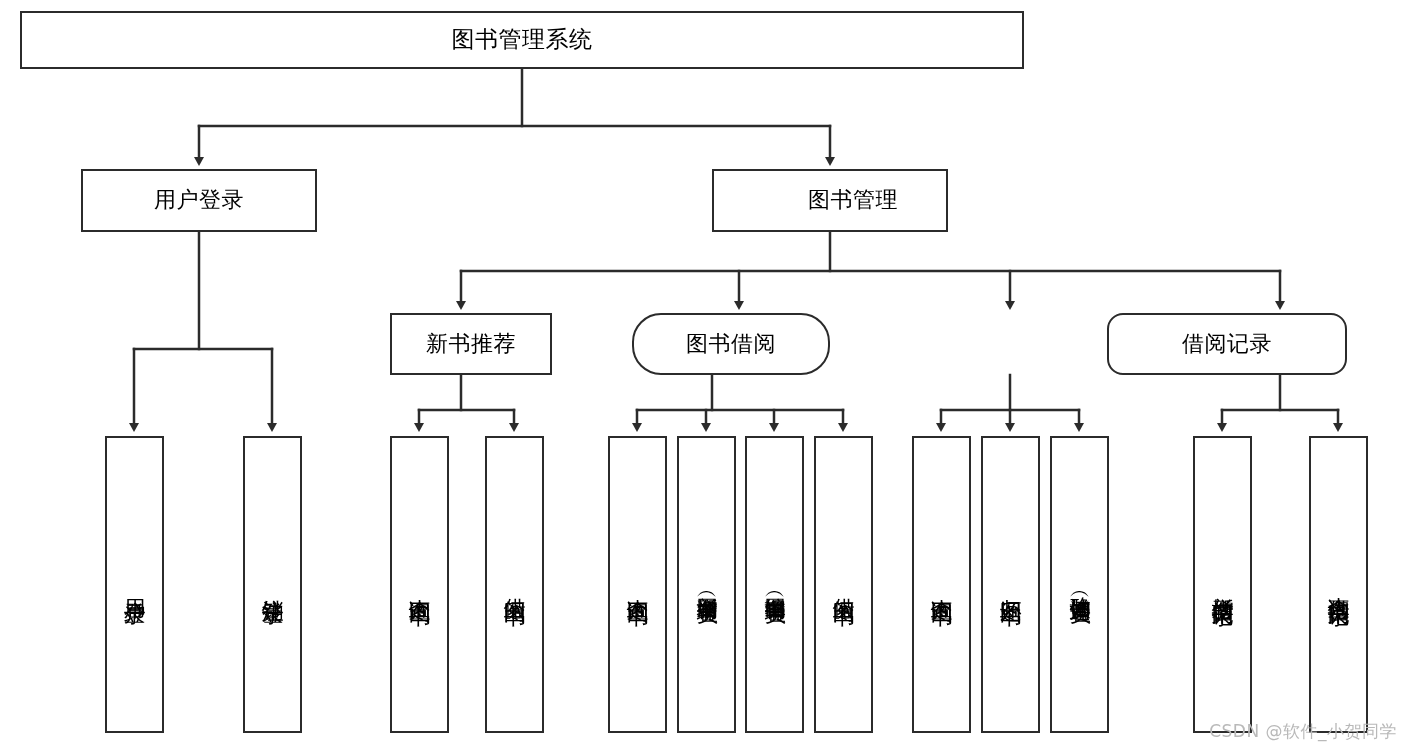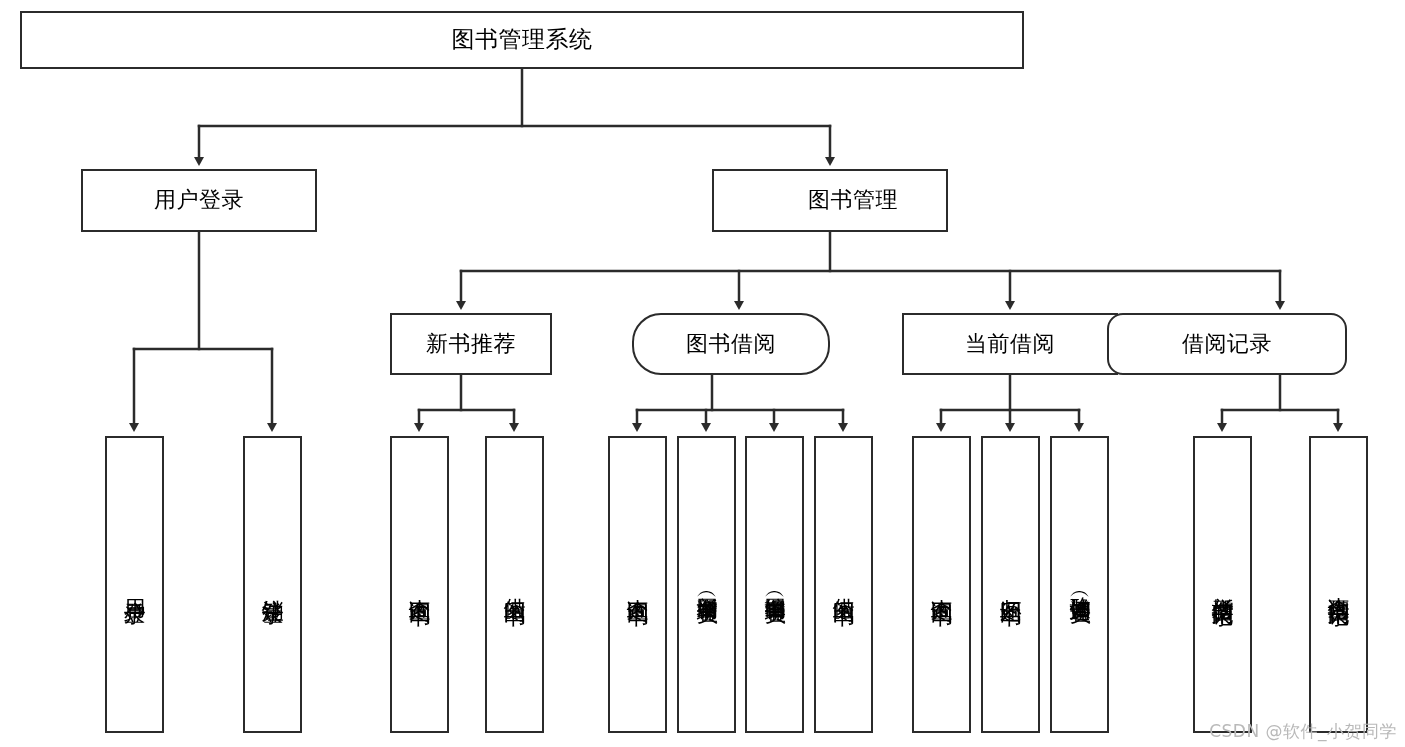--- a/index.html
+++ b/index.html
@@ -134,23 +134,20 @@
   <div class="node h" style="left:712px; top:169px; width:236px; height:63px;padding-left:46px;">
     <span class="lbl">图书管理</span>
   </div>
 
   <div class="node h" style="left:362px; top:313px; width:162px; height:62px;margin-left:28px;">
     <span class="lbl">新书推荐</span>
   </div>
   <div class="node h" style="left:632px; top:313px; width:198px; height:62px;border-radius:29px;">
     <span class="lbl">图书借阅</span>
   </div>
-  <div class="node h" style="left:902px; top:313px; width:216px; height:62px;">
-    <span class="lbl">当前借阅</span>
-  </div>
   <div class="node h" style="left:1107px; top:313px; width:240px; height:62px;border-radius:16px;">
     <span class="lbl">借阅记录</span>
   </div>
 
   <div class="node v" style="left:105px; top:436px; width:59px; height:297px;">
     <span class="lbl">用户登录</span>
   </div>
   <div class="node v" style="left:243px; top:436px; width:59px; height:297px;">
     <span class="lbl">注销登录</span>
   </div>

